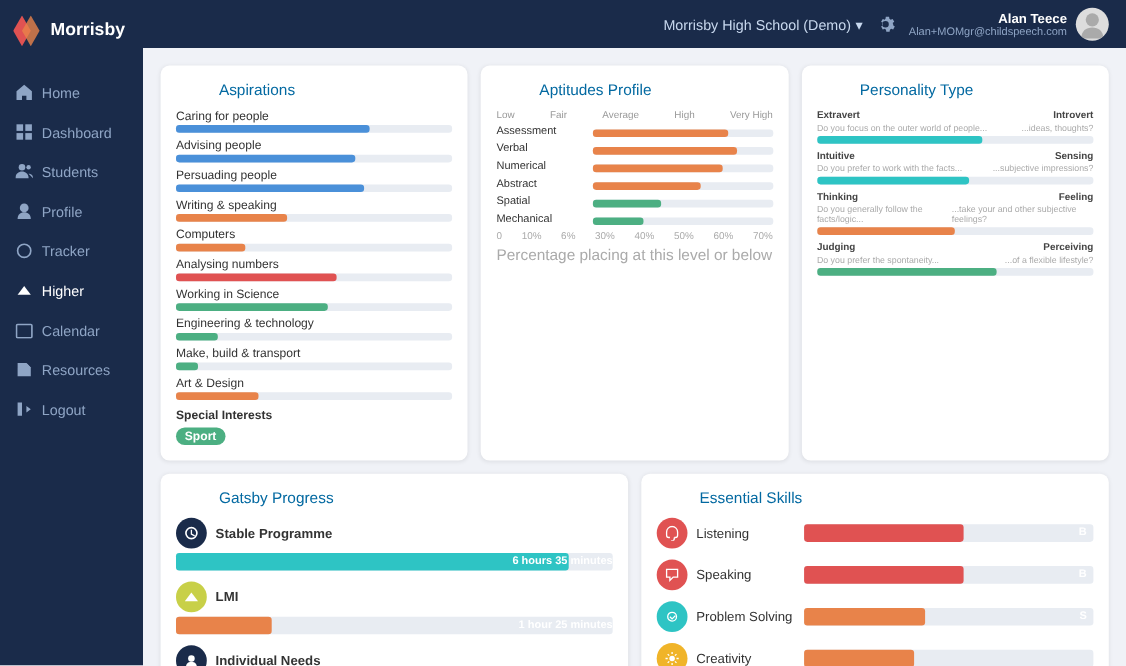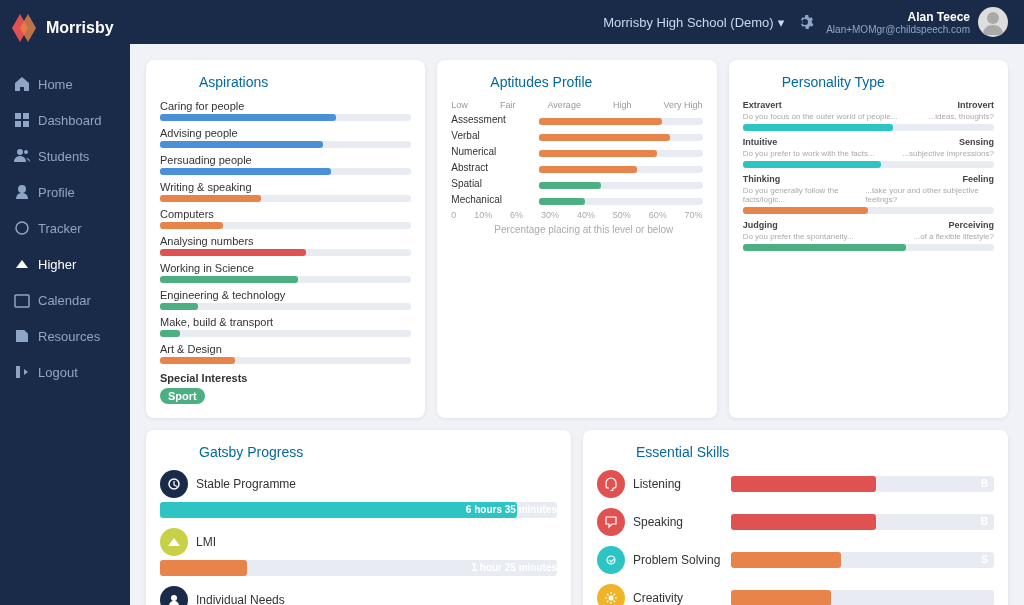--- a/index.html
+++ b/index.html
@@ -233,21 +233,21 @@
       border-radius: 50%;
       display: flex;
       align-items: center;
       justify-content: center;
       flex-shrink: 0;
     }
     .gatsby-icon-blue { background: #1a2b4a; }
     .gatsby-label {
       font-size: 12px;
       color: #333;
-      font-weight: 400;
+      font-weight: 700;
     }
     .gatsby-bar-wrap {
       position: relative;
       background: #e8ecf2;
       border-radius: 3px;
       height: 16px;
     }
     .gatsby-bar-fill {
       height: 16px;
       border-radius: 3px;
@@ -530,21 +530,21 @@
         <div class="axis-labels">
           <span>0</span>
           <span>10%</span>
           <span>6%</span>
           <span>30%</span>
           <span>40%</span>
           <span>50%</span>
           <span>60%</span>
           <span>70%</span>
         </div>
-        <div style="font-size:10px;color:#aaa;margin-top:4px;margin-left:43px;">Percentage placing at this level or below</div>
+        <div style="font-size:14px;color:#aaa;margin-top:4px;">Percentage placing at this level or below</div>
       </div>
 
       <div class="card">
         <div class="card-title">Personality Type</div>
 
         <div style="display:flex;justify-content:space-between;margin-bottom:2px;">
           <span style="font-size:9px;font-weight:600;color:#444;">Extravert</span>
           <span style="font-size:9px;font-weight:600;color:#444;">Introvert</span>
         </div>
         <div style="font-size:8px;color:#aaa;display:flex;justify-content:space-between;margin-bottom:3px;">

